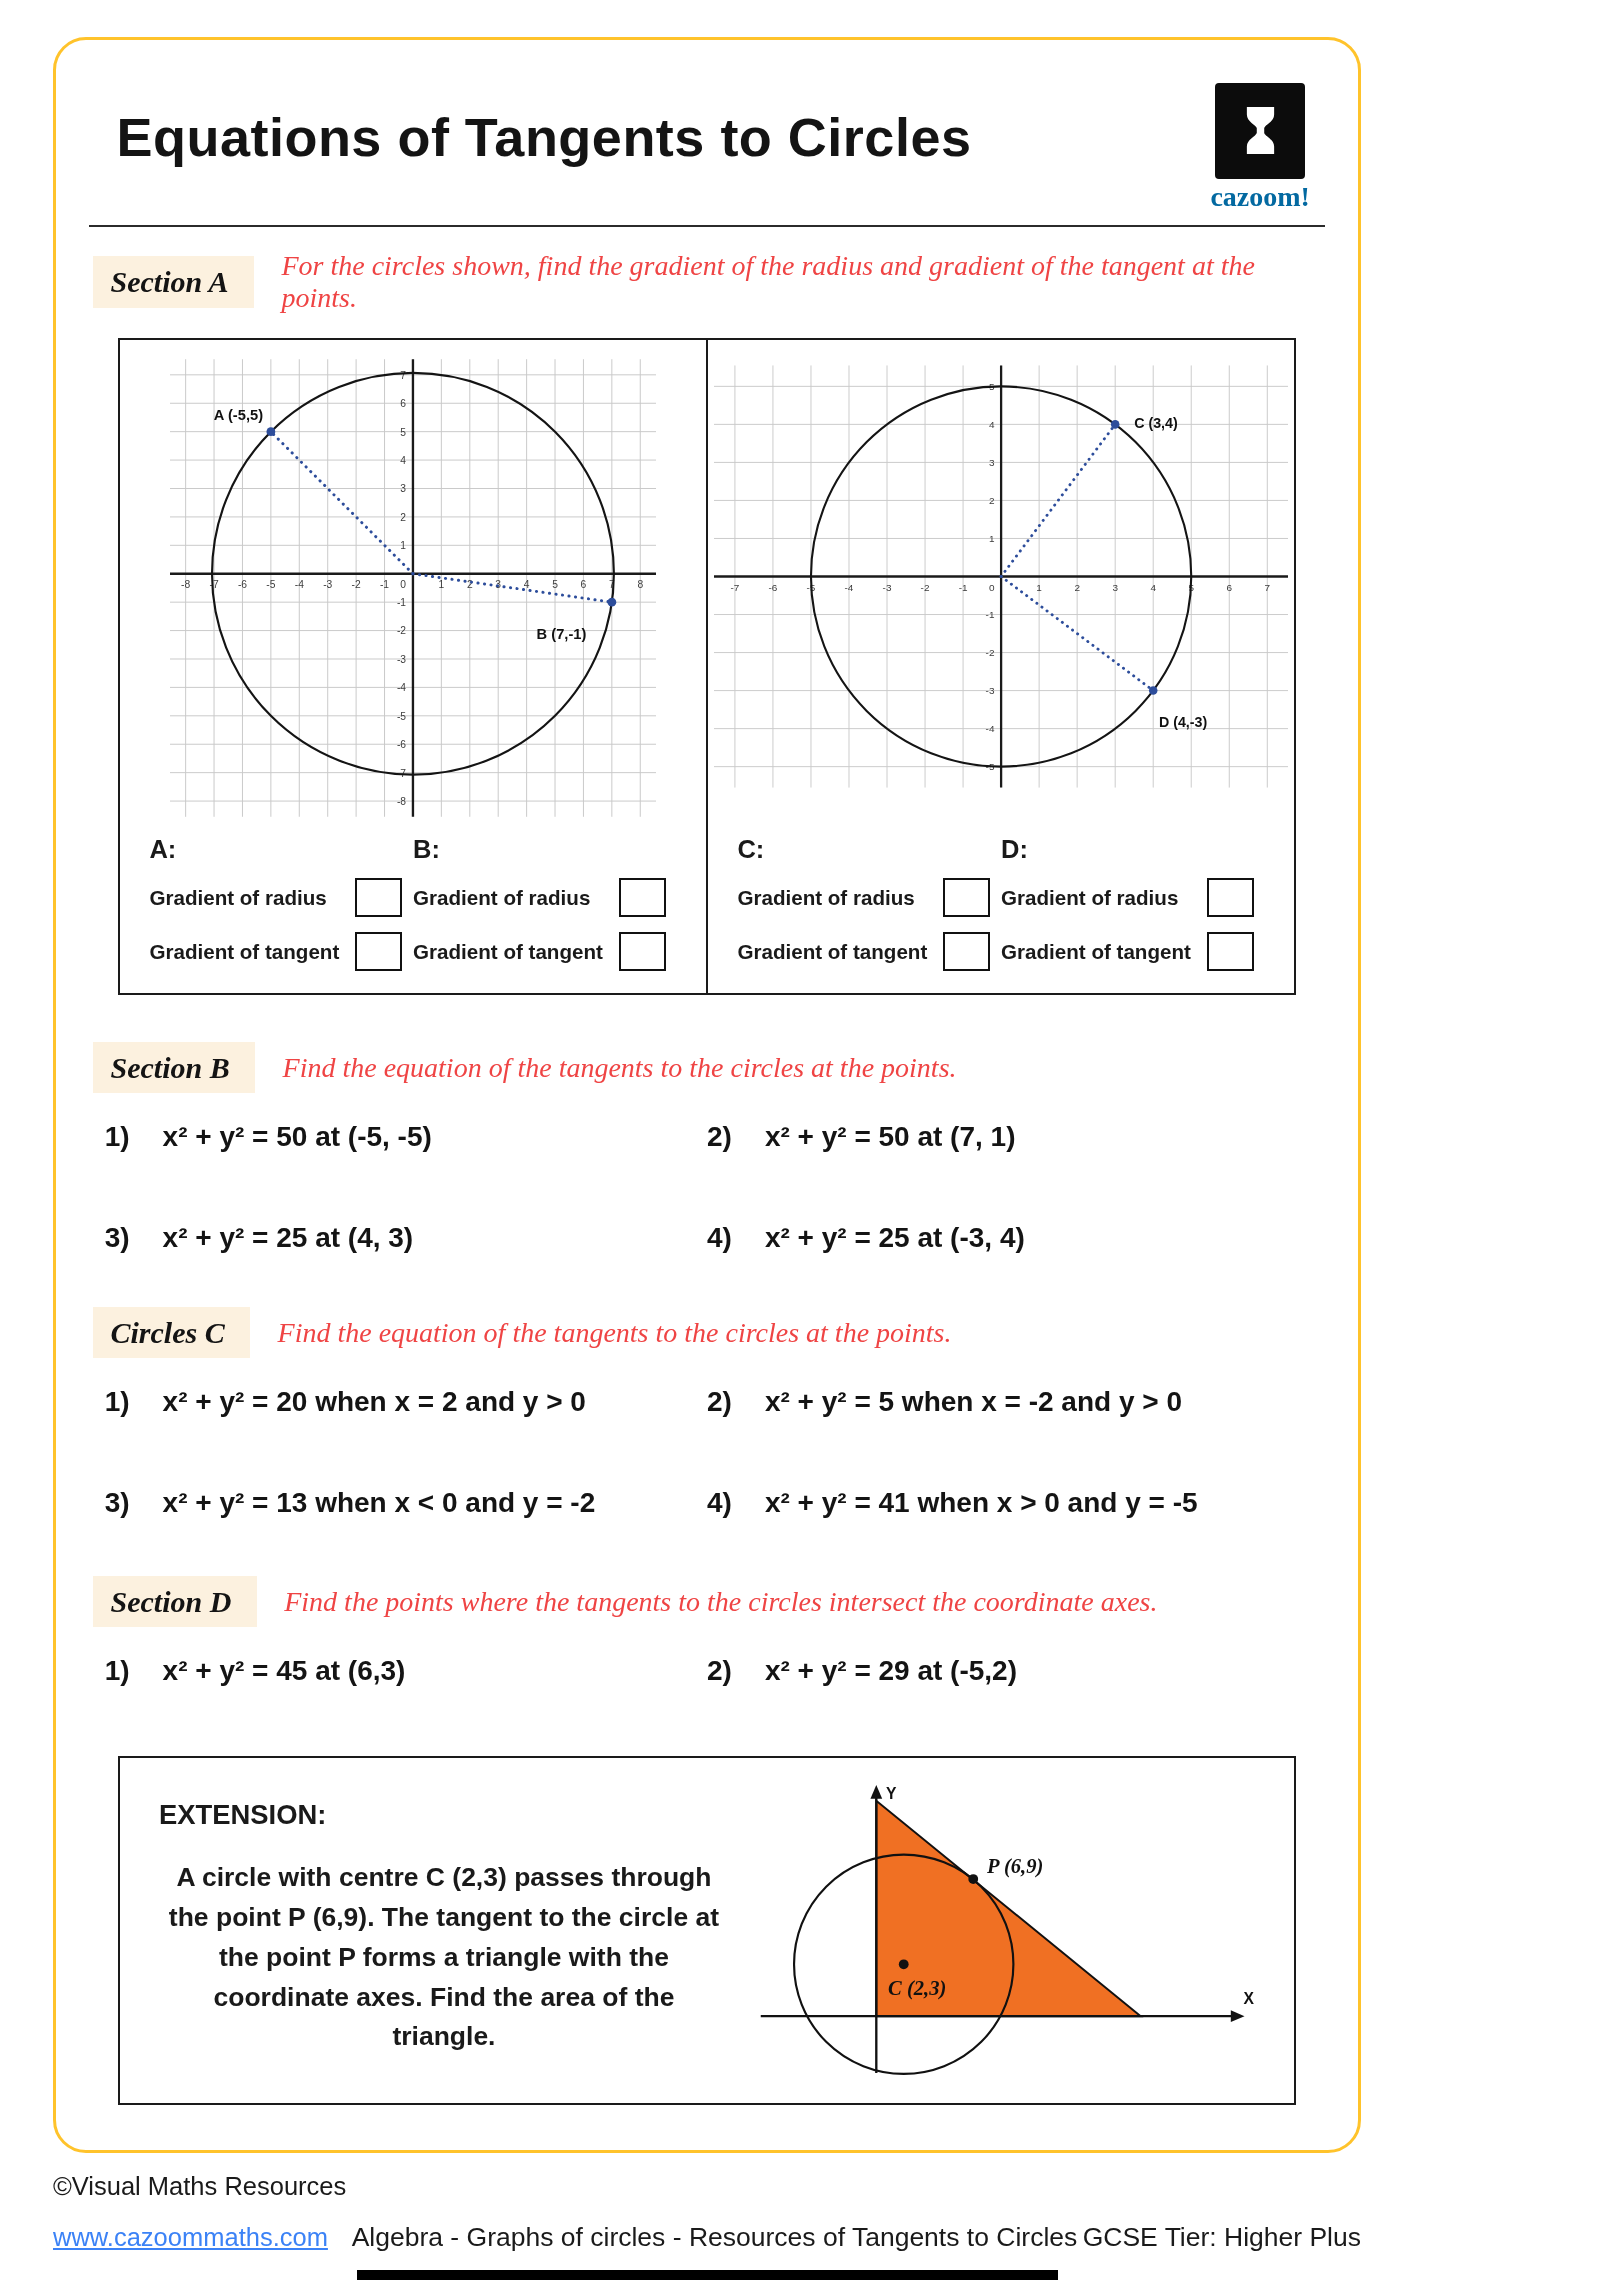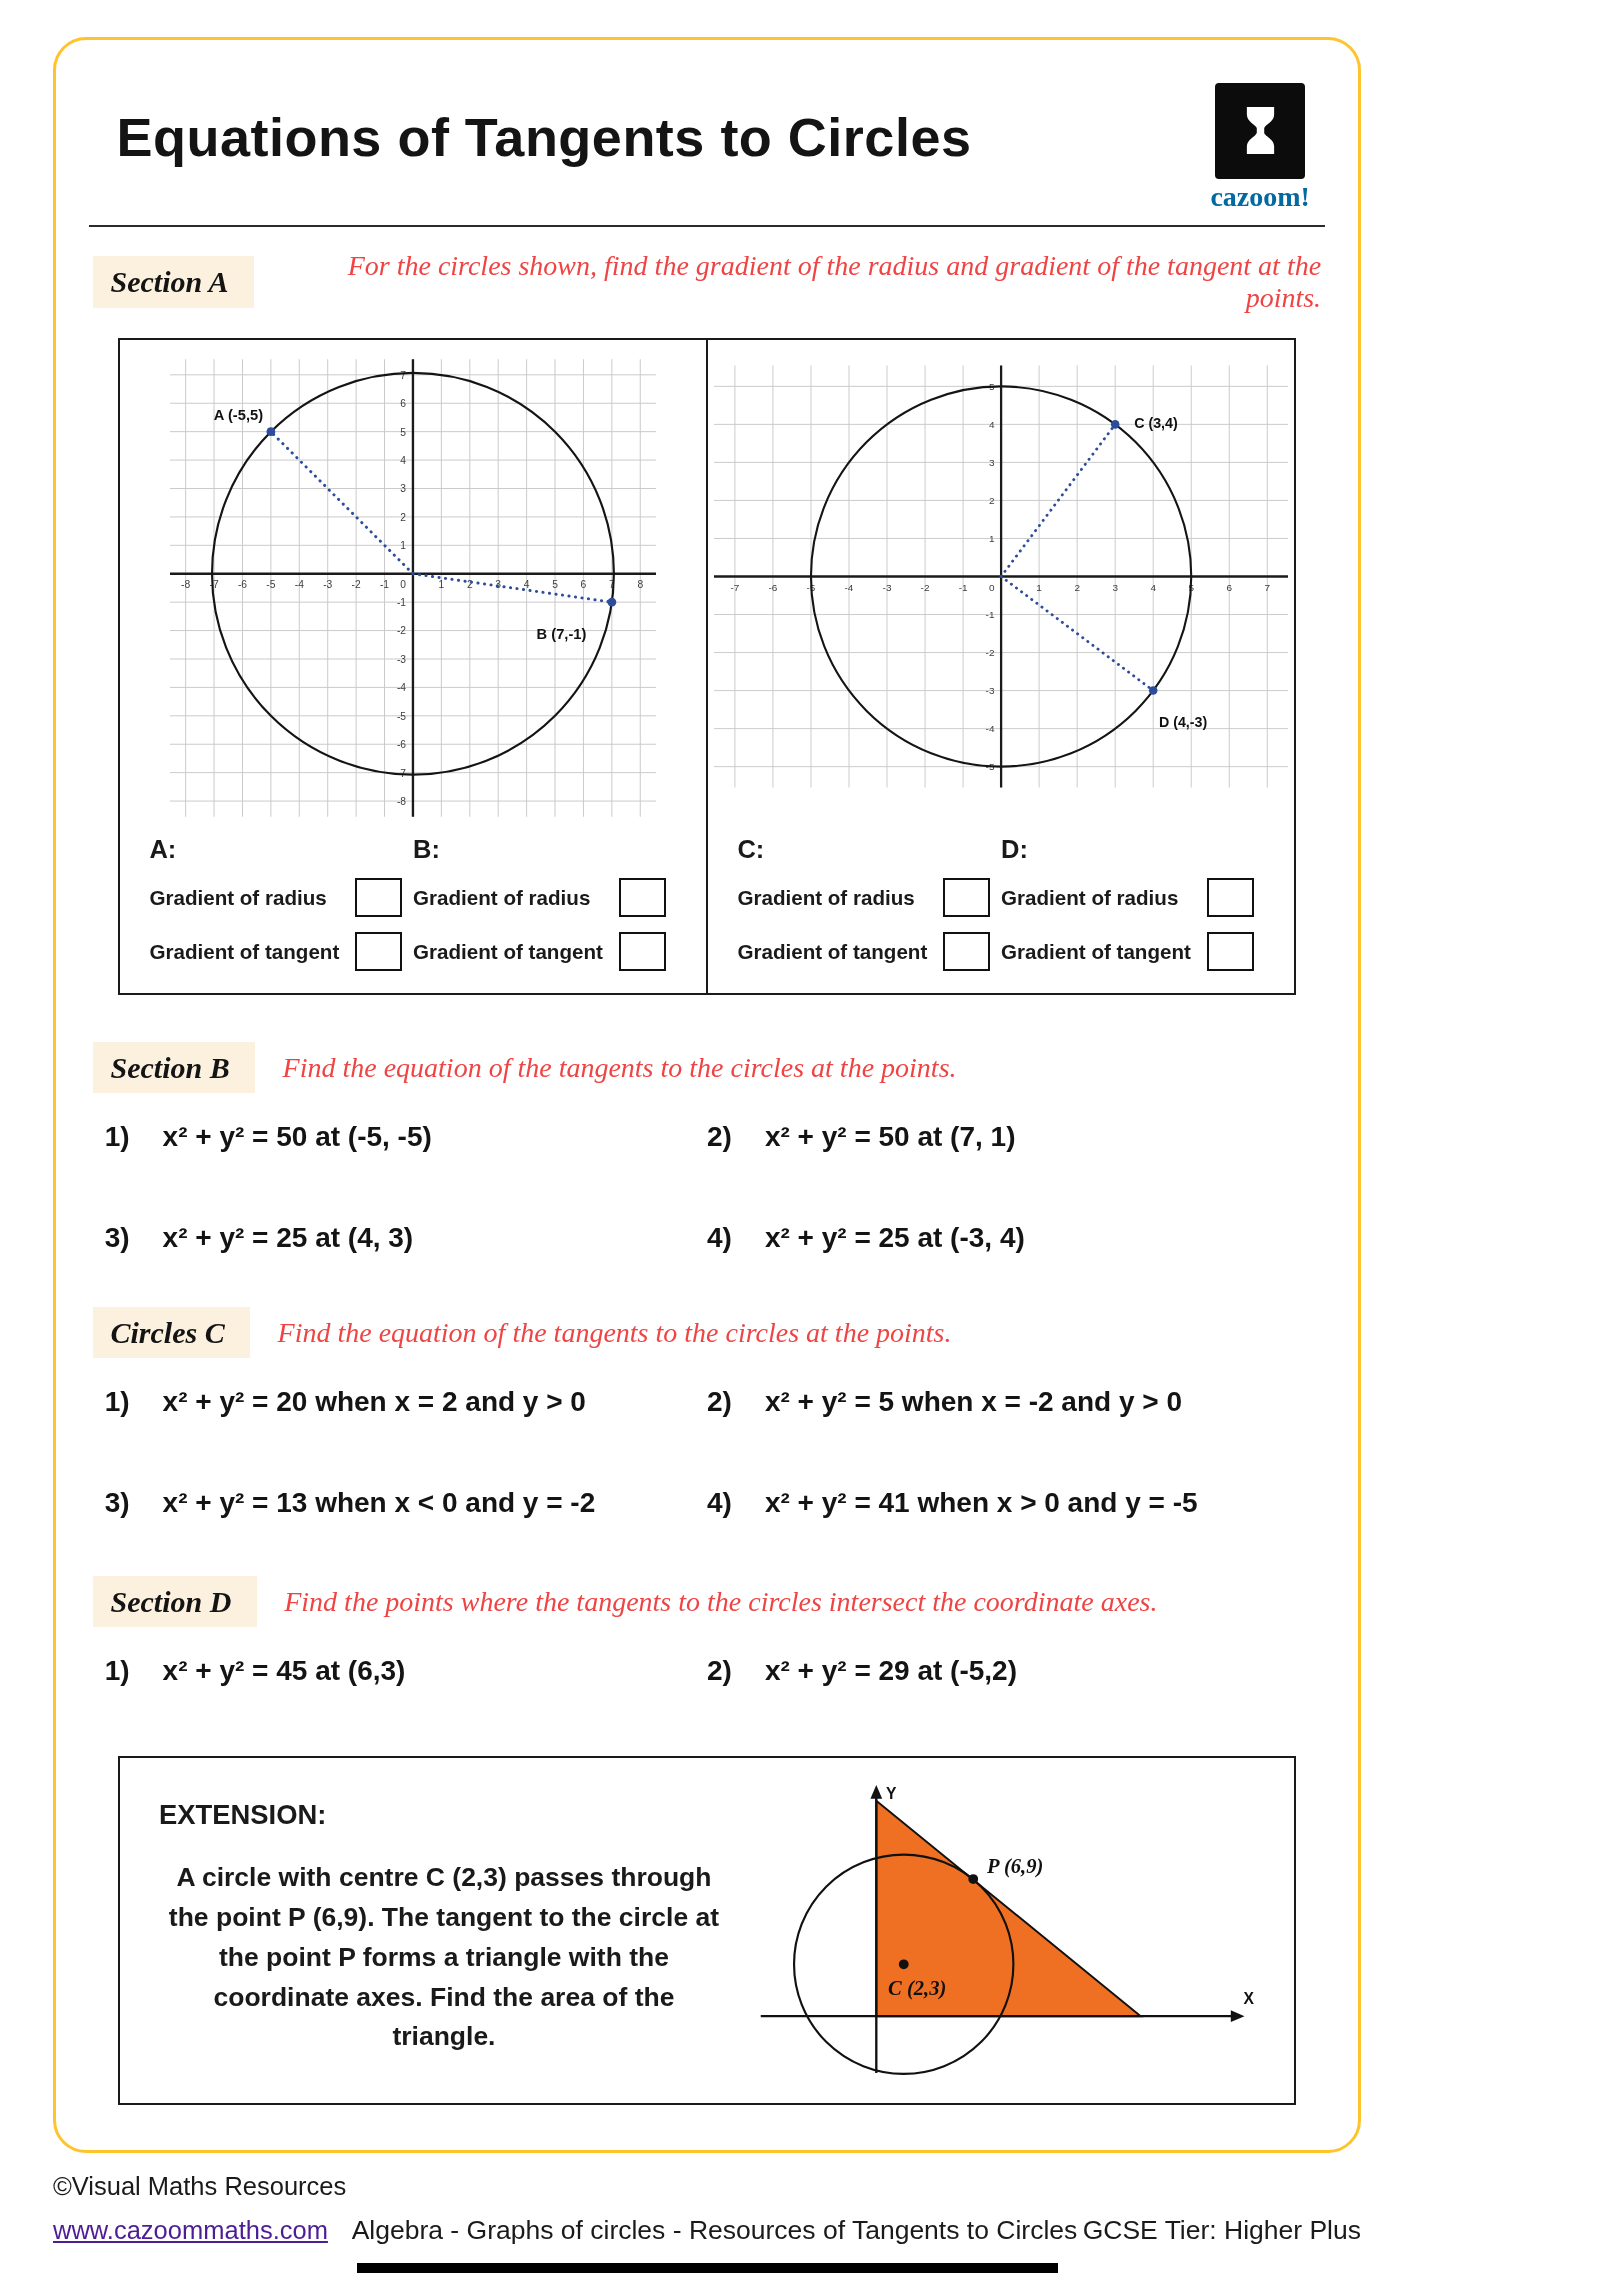--- a/index.html
+++ b/index.html
@@ -8,21 +8,21 @@
   .page { width:1414px; position:relative; }
 
   .sheet { margin:37px 53px 0; border:3.9px solid #ffc32b; border-radius:33px; padding:33px 33px 45px; background:#fff; }
 
   .hdr { display:flex; justify-content:space-between; align-items:flex-start; border-bottom:2px solid #2b2b2b; padding:9.8px 9.8px 11.8px 27.4px; }
   .title { margin:0; padding-top:23.5px; font-size:54px; font-weight:bold; letter-spacing:0.5px; color:#141414; font-family:"Liberation Sans", sans-serif; }
   .logo { width:110px; text-align:center; }
   .logo-box { width:90px; height:96px; background:#0c0c0c; border-radius:3.9px; margin:0 auto; display:flex; align-items:center; justify-content:center; }
   .logo-word { font-family:"Liberation Serif", serif; font-weight:bold; font-size:28px; margin-top:2px; color:#0369a1; }
 
-  .sec-head { display:flex; align-items:center; gap:27.4px; margin:23.5px 3.9px 0;text-align:right; }
+  .sec-head { display:flex; align-items:center; gap:27.4px; margin:23.5px 3.9px 0; }
   .sec-tag { background:#fcf1df; padding:8.8px 25.5px 8.8px 17.6px; font-family:"Liberation Serif", serif; font-style:italic; font-weight:bold; font-size:30px; white-space:nowrap; color:#141414; }
   .sec-ins { font-family:"Liberation Serif", serif; font-style:italic; font-size:28px; color:#ef4444; }
   .sh-b { margin-top:47px; }
   .sh-c { margin-top:53px; }
   .sh-d { margin-top:57px; }
 
   .gbox { margin:23.5px 29px 0; border:2.5px solid #1a1a1a; display:flex; align-items:stretch; }
   .ghalf { flex:1 1 0; display:flex; flex-direction:column; padding:19.6px 5.9px 21.6px; min-width:0; }
   .ghalf.first { border-right:2.5px solid #1a1a1a; }
   .gwrap { flex:1; display:flex; justify-content:center; align-items:flex-start; }
@@ -37,21 +37,21 @@
   .qitem { display:flex; gap:33px; font-size:28px; font-weight:bold; color:#141414; }
 
   .ext { margin:69px 29px 0; border:2.5px solid #1a1a1a; padding:25.5px 39px; display:flex; gap:19.6px; min-height:348px; }
   .ext-text { flex:0 0 52%; }
   .ext-h { font-size:27.4px; font-weight:bold; margin:15.7px 0 27.4px; }
   .ext-p { font-size:26.5px; font-weight:bold; line-height:1.5;text-align:center; }
   .ext-diagram { flex:1; display:flex; justify-content:center; align-items:center; }
 
   .footer { margin:17.6px 53px 0; display:flex; justify-content:space-between; align-items:flex-end; }
   .f-left { font-size:25.5px; line-height:1.3; }
-  .f-link { text-decoration:underline; color:#4c1d95; display:inline-block; margin-top:11px; cursor:pointer; }
+  .f-link { text-decoration:underline; color:#3b82f6; display:inline-block; margin-top:18px; cursor:pointer; }
   .f-mid { font-size:26.5px; padding-bottom:2px; }
   .f-right { font-size:26.5px; padding-bottom:2px; }
   .bottom-bar { width:701px; height:9.8px; background:#000; margin:15.7px auto 0; }
 </style>
 </head>
 <body>
 
 <div class="page">
   <div class="sheet">
 

